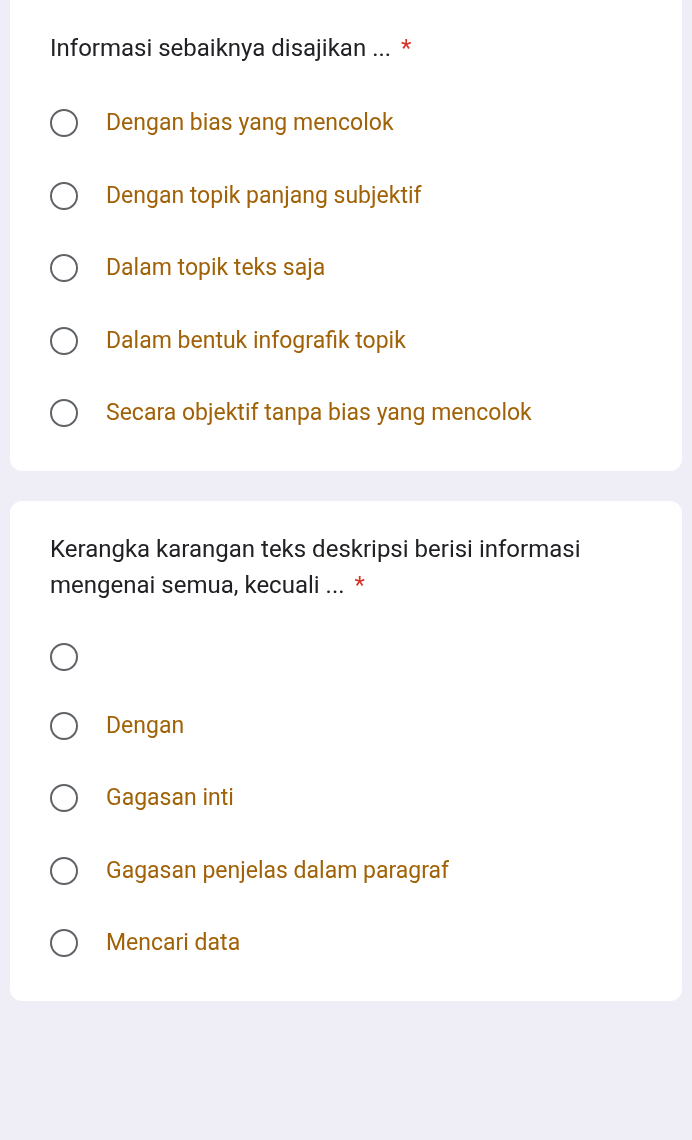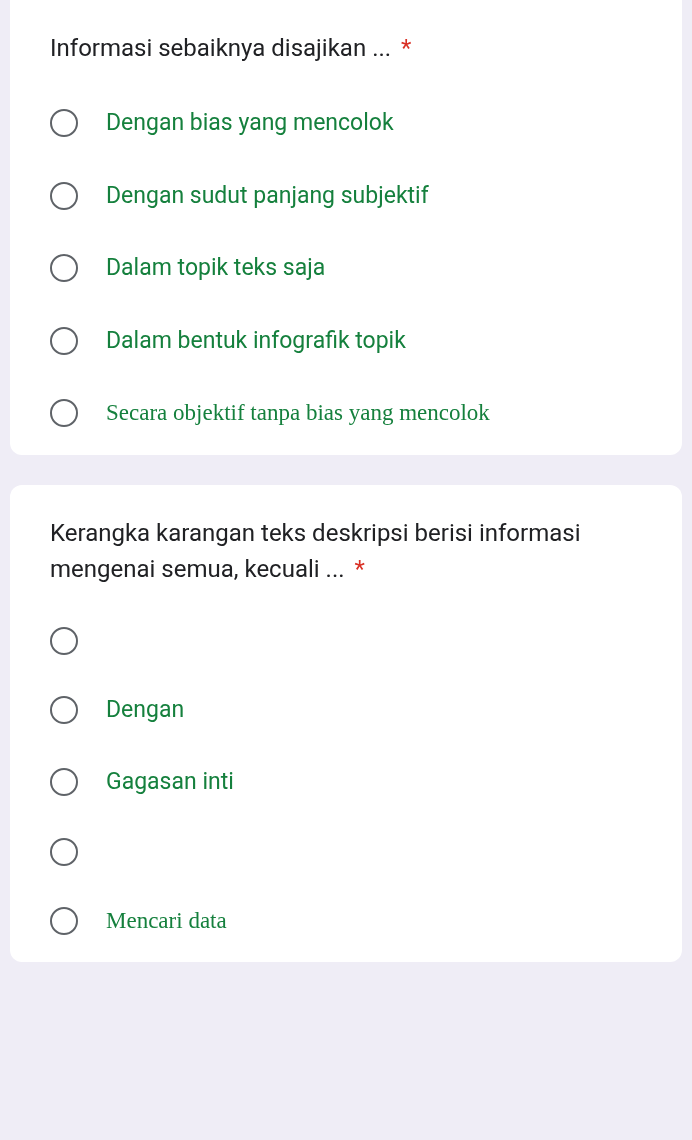--- a/index.html
+++ b/index.html
@@ -7,21 +7,21 @@
     background: #efedf6;
     font-family: Roboto, Arial, sans-serif;
     color: #202124;
     padding: 0;
     width: 692px;
   }
   .card {
     background: #fff;
     border-radius: 12px;
     margin: 0 10px 30px 10px;
-    padding: 30px 40px 24px 40px;
+    padding: 30px 40px 40px 40px;
   }
   .card.first {
     border-top-left-radius: 0;
     border-top-right-radius: 0;
     padding-top: 30px;
   }
   .question {
     font-size: 24px;
     line-height: 1.5;
     margin-bottom: 40px;
@@ -32,51 +32,50 @@
     margin-left: 4px;
   }
   .option {
     display: flex;
     align-items: center;
     margin-bottom: 38px;
     cursor: pointer;
   }
   .option:last-child {
     margin-bottom: 0;
-    font-family: Liberation Serif, serif;
   }
   .radio {
     width: 28px;
     height: 28px;
     border: 2.5px solid #5f6368;
     border-radius: 50%;
     flex-shrink: 0;
     margin-right: 28px;
   }
   .option-label {
     font-size: 23px;
     line-height: 1.5;
-    color: #15803d;
+    color: #a16207;
   }
 </style>
 </head>
 <body>
 
 <div class="card first">
   <div class="question">
     <span>Informasi sebaiknya disajikan ...</span>
     <span class="required">*</span>
   </div>
   <div class="option">
     <span class="radio"></span>
     <span class="option-label">Dengan bias yang mencolok</span>
   </div>
   <div class="option">
     <span class="radio"></span>
-    <span class="option-label">Dengan sudut panjang subjektif</span>
+    <span class="option-label">Dengan topik panjang subjektif</span>
   </div>
   <div class="option">
     <span class="radio"></span>
     <span class="option-label">Dalam topik teks saja</span>
   </div>
   <div class="option">
     <span class="radio"></span>
     <span class="option-label">Dalam bentuk infografik topik</span>
   </div>
   <div class="option">
@@ -96,18 +95,19 @@
   <div class="option">
     <span class="radio"></span>
     <span class="option-label">Dengan</span>
   </div>
   <div class="option">
     <span class="radio"></span>
     <span class="option-label">Gagasan inti</span>
   </div>
   <div class="option">
     <span class="radio"></span>
+    <span class="option-label">Gagasan penjelas dalam paragraf</span>
   </div>
   <div class="option">
     <span class="radio"></span>
     <span class="option-label">Mencari data</span>
   </div>
 </div>
 
 </body></html>

